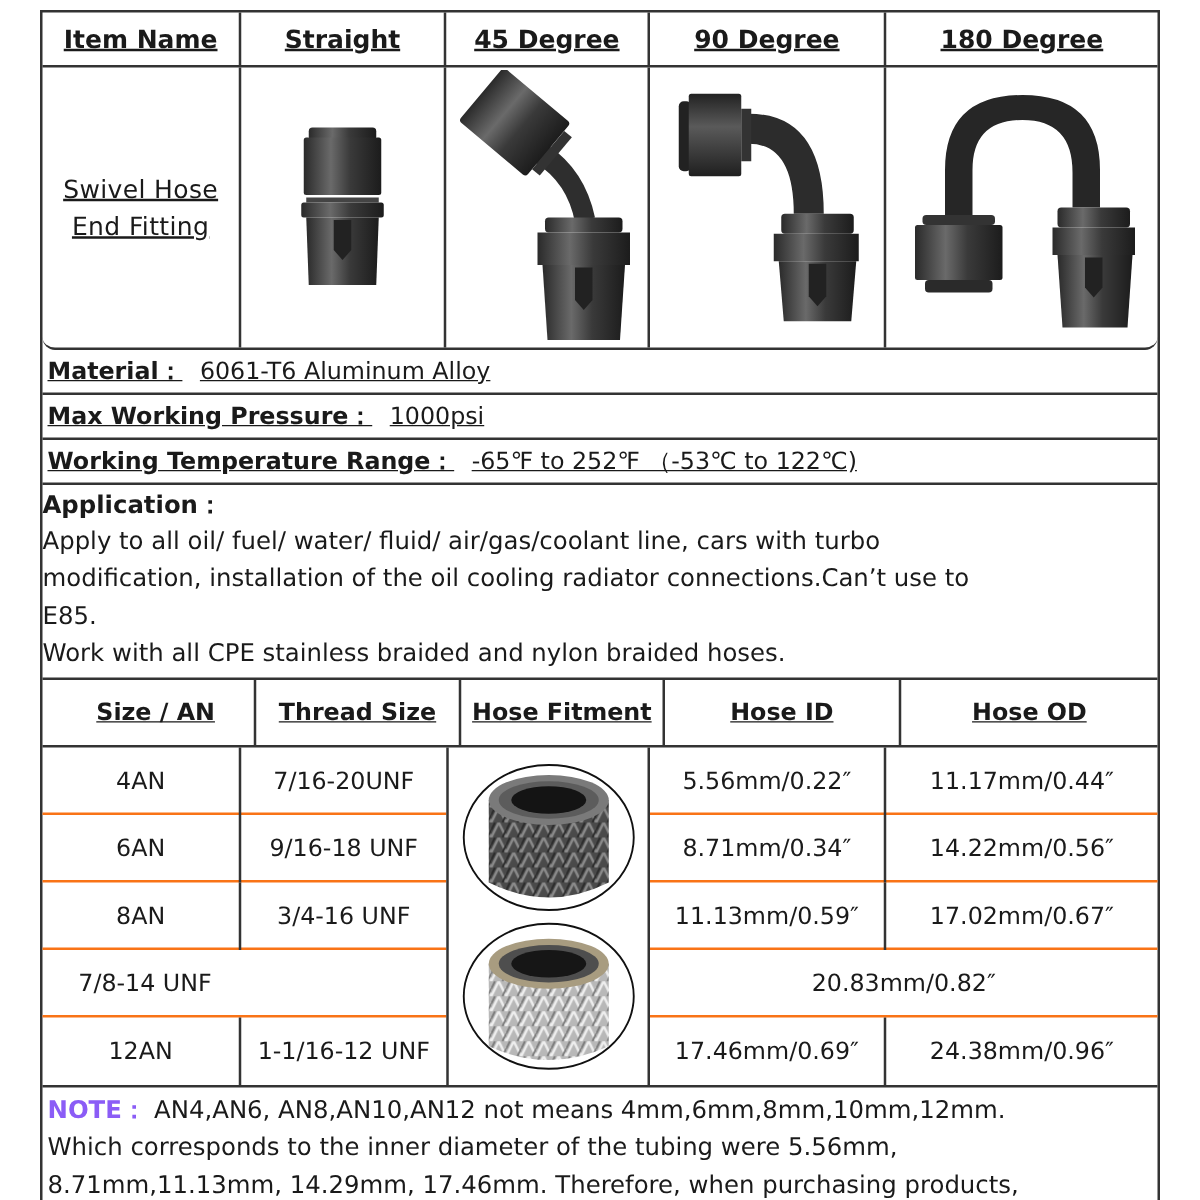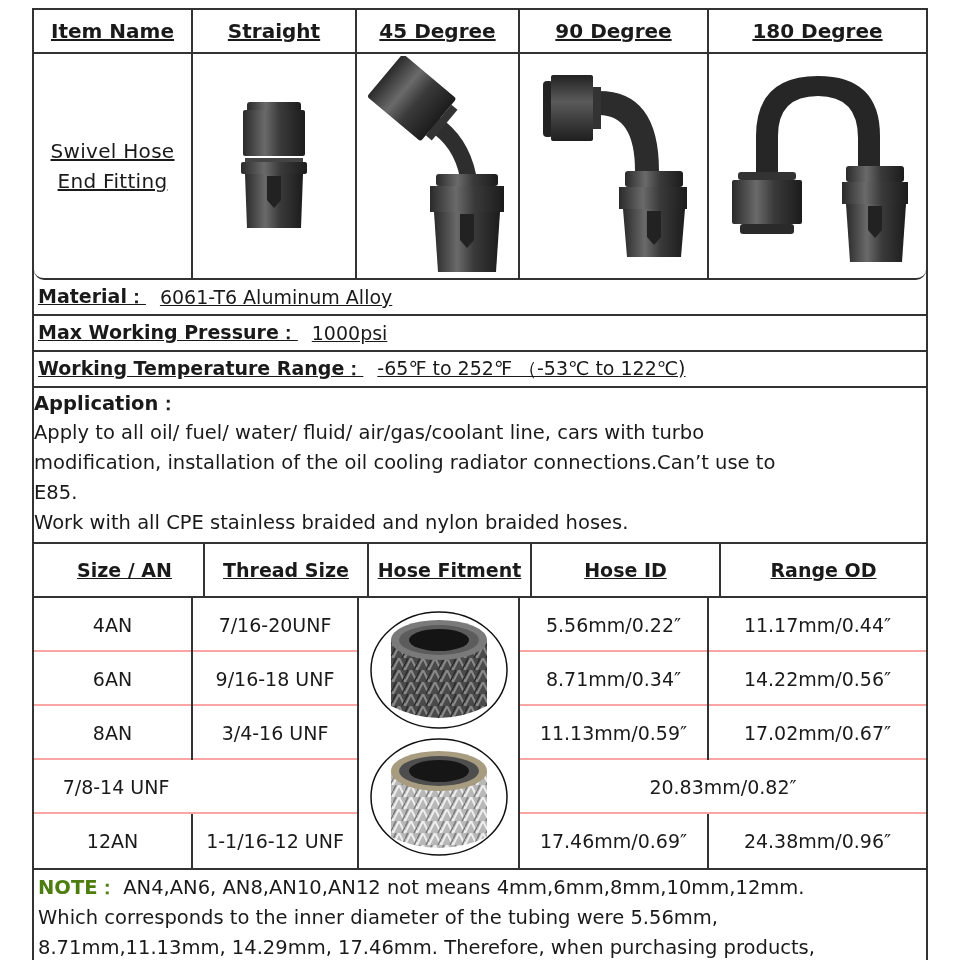--- a/index.html
+++ b/index.html
@@ -27,25 +27,25 @@
 
   .app { padding: 2px 4px 4px 0; font-size: 19.5px; line-height: 30px; border-bottom: 2px solid #333; }
   .app .k { font-weight: bold; display: block; line-height: 28px; }
 
   .thdr { height: 54px; font-weight: bold; font-size: 19px; padding-left: 12px; }
   .trow { height: 54px; font-size: 19px; }
 
   .tbl2 { display: flex; border-bottom: 2px solid #333; }
   .col-left { display: flex; flex-direction: column; }
   .fitment { width: 163px; border-right: 2px solid #333; display: flex; flex-direction: column; align-items: center; justify-content: space-around; padding: 8px 0; }
-  .subrow { display: flex; border-bottom: 2px solid #fca5a5; height: 54px; }
+  .subrow { display: flex; border-bottom: 2px solid #f97316; height: 54px; }
   .subrow:last-child { border-bottom: none; }
 
   .note { padding: 3px 4px 4px 4px; font-size: 19.5px; line-height: 30px; border-bottom: 2px solid #333; }
-  .note .k { color: #4d7c0f; font-weight: bold; }
+  .note .k { color: #8b5cf6; font-weight: bold; }
 
   svg { display: block; }
 </style>
 </head>
 <body>
 
 <div class="sheet">
 
   <div class="row hdr">
     <div class="cell c1">Item Name</div>
@@ -179,21 +179,21 @@
     <div>modification, installation of the oil cooling radiator connections.Can’t use to</div>
     <div>E85.</div>
     <div>Work with all CPE stainless braided and nylon braided hoses.</div>
   </div>
 
   <div class="row thdr">
     <div class="cell c1">Size / AN</div>
     <div class="cell c2">Thread Size</div>
     <div class="cell c3">Hose Fitment</div>
     <div class="cell c4">Hose ID</div>
-    <div class="cell c5">Range OD</div>
+    <div class="cell c5">Hose OD</div>
   </div>
 
   <div class="tbl2">
     <div class="col-left">
       <div class="subrow">
         <div class="cell c1 trow">4AN</div>
         <div class="cell c2 trow" style="border-right:none">7/16-20UNF</div>
       </div>
       <div class="subrow">
         <div class="cell c1 trow">6AN</div>

